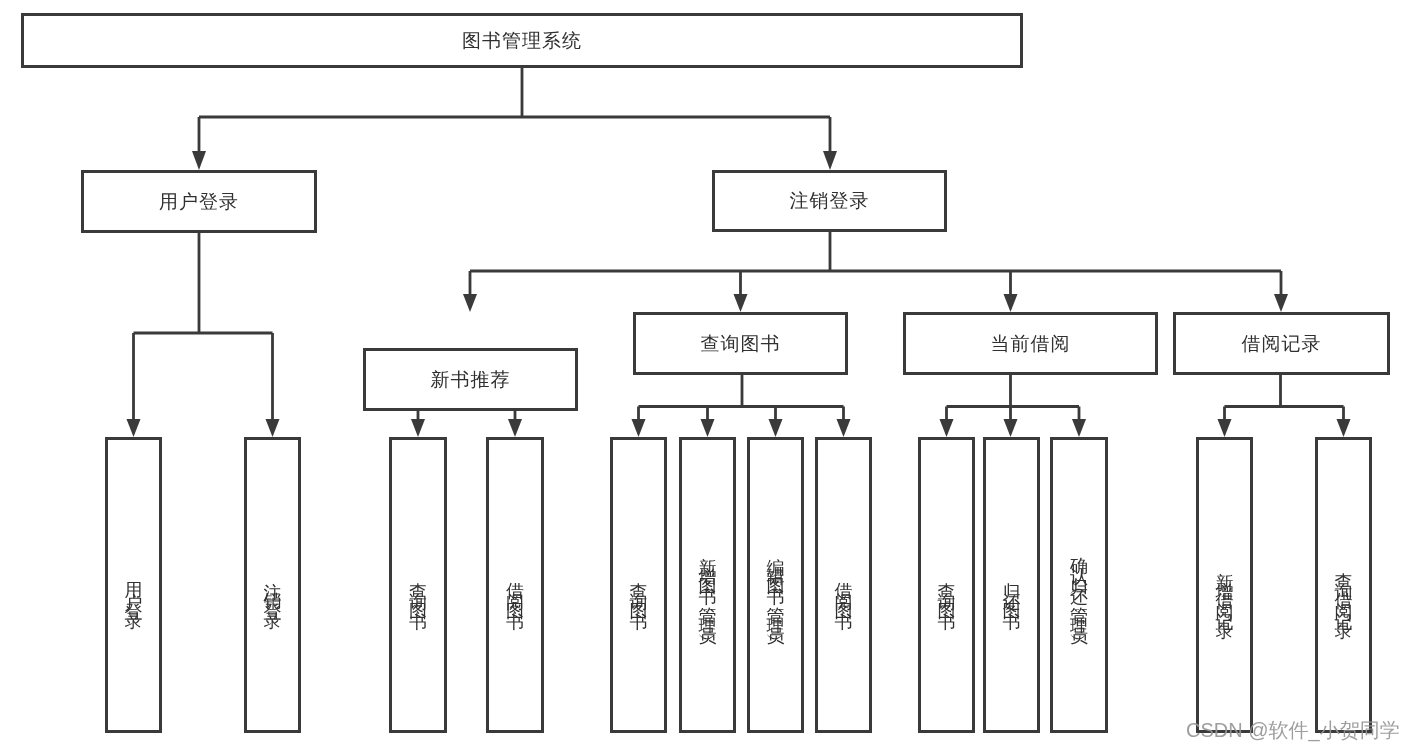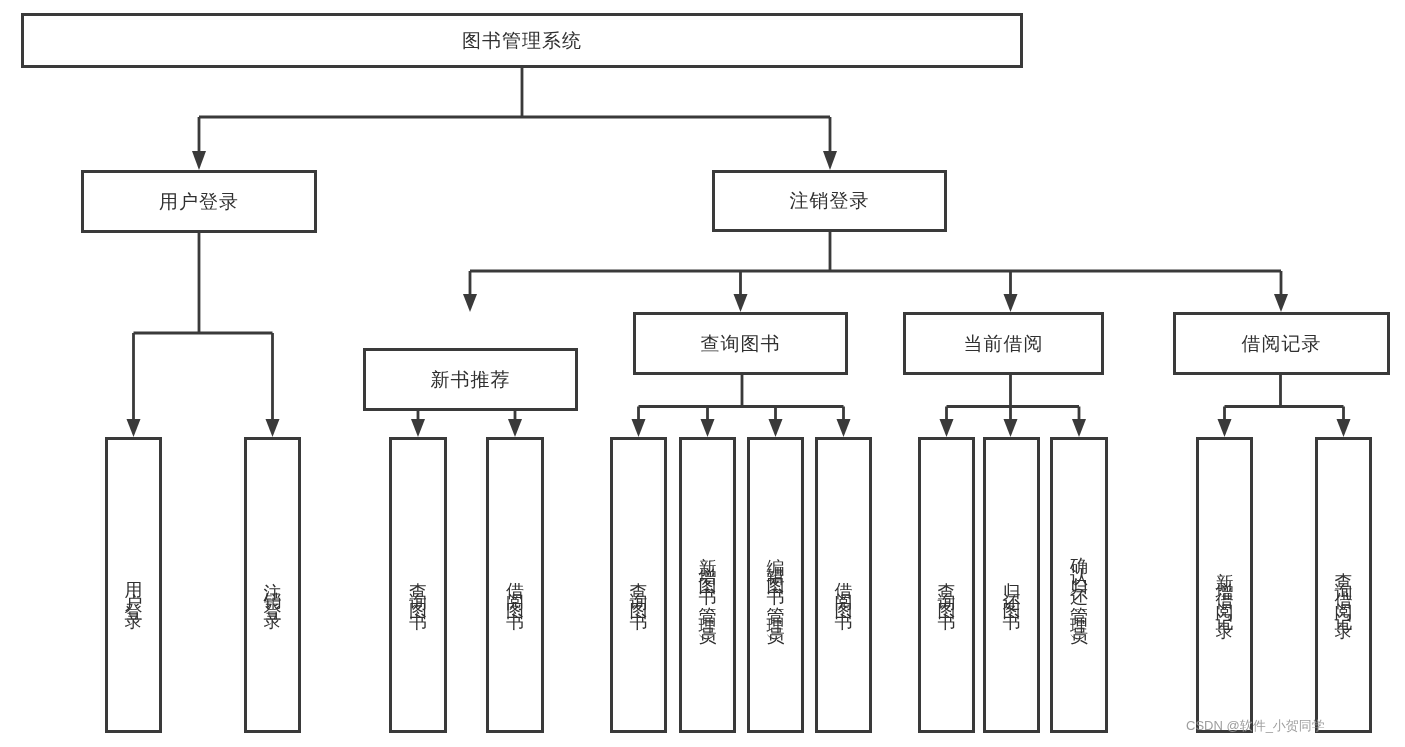--- a/index.html
+++ b/index.html
@@ -25,21 +25,21 @@
     writing-mode:vertical-rl;
     text-orientation:mixed;
     letter-spacing:10px;
     line-height:1;
     padding-top:6px;
   }
   .watermark{
     position:absolute;
     left:1186px;top:717px;
     width:215px;
-    font-size:13px;
+    font-size:20px;
     color:rgba(150,150,150,0.92);
     white-space:nowrap;
     z-index:5;
   }
 </style>
 </head>
 <body>
 
 <div id="stage">
 
@@ -89,21 +89,21 @@
   <div class="node h" style="left:712px;top:170px;width:235px;height:62px;">
     <span>注销登录</span>
   </div>
 
   <div class="node h" style="left:363px;top:312px;width:215px;height:63px;margin-top:36px;">
     <span>新书推荐</span>
   </div>
   <div class="node h" style="left:633px;top:312px;width:215px;height:63px;">
     <span>查询图书</span>
   </div>
-  <div class="node h" style="left:903px;top:312px;width:201px;height:63px;">
+  <div class="node h" style="left:903px;top:312px;width:255px;height:63px;">
     <span>当前借阅</span>
   </div>
   <div class="node h" style="left:1173px;top:312px;width:217px;height:63px;">
     <span>借阅记录</span>
   </div>
 
   <div class="node v" style="left:105px;top:437px;width:57px;height:296px;">
     <span>用户登录</span>
   </div>
   <div class="node v" style="left:244px;top:437px;width:57px;height:296px;">

